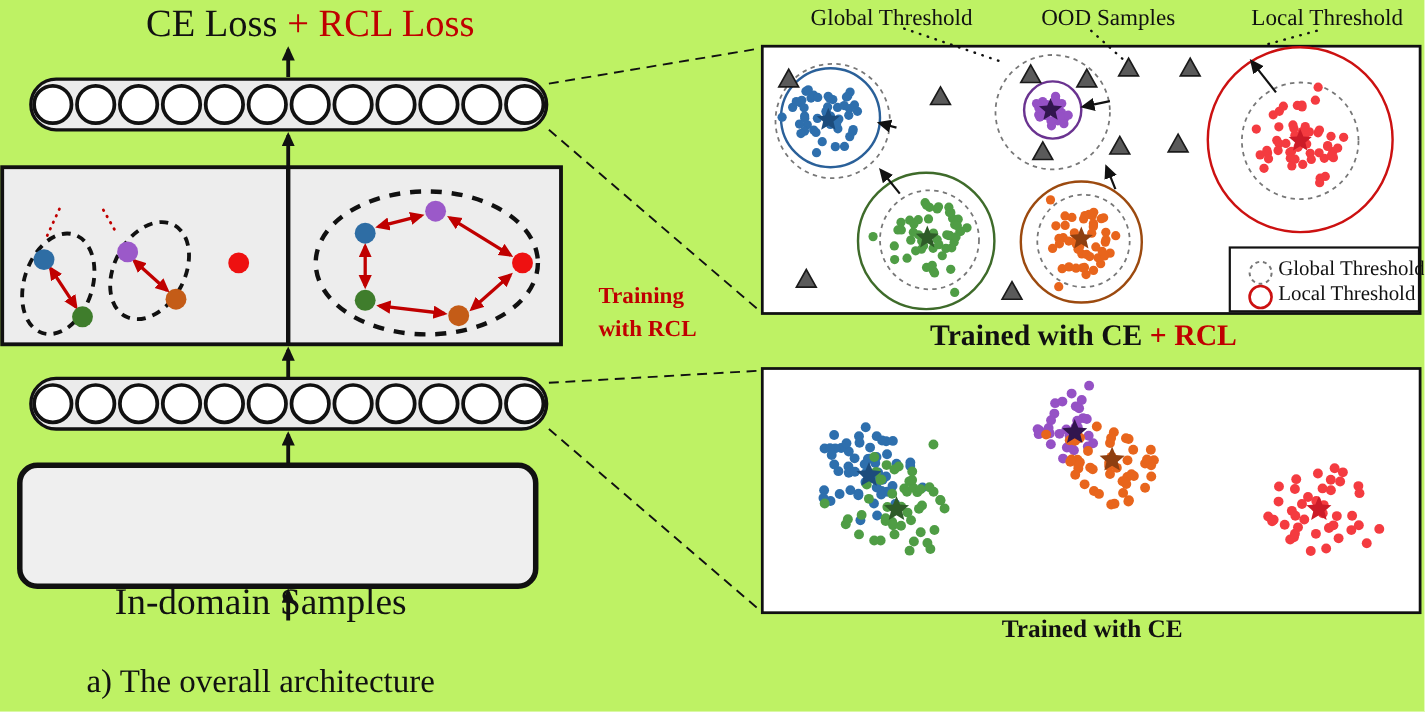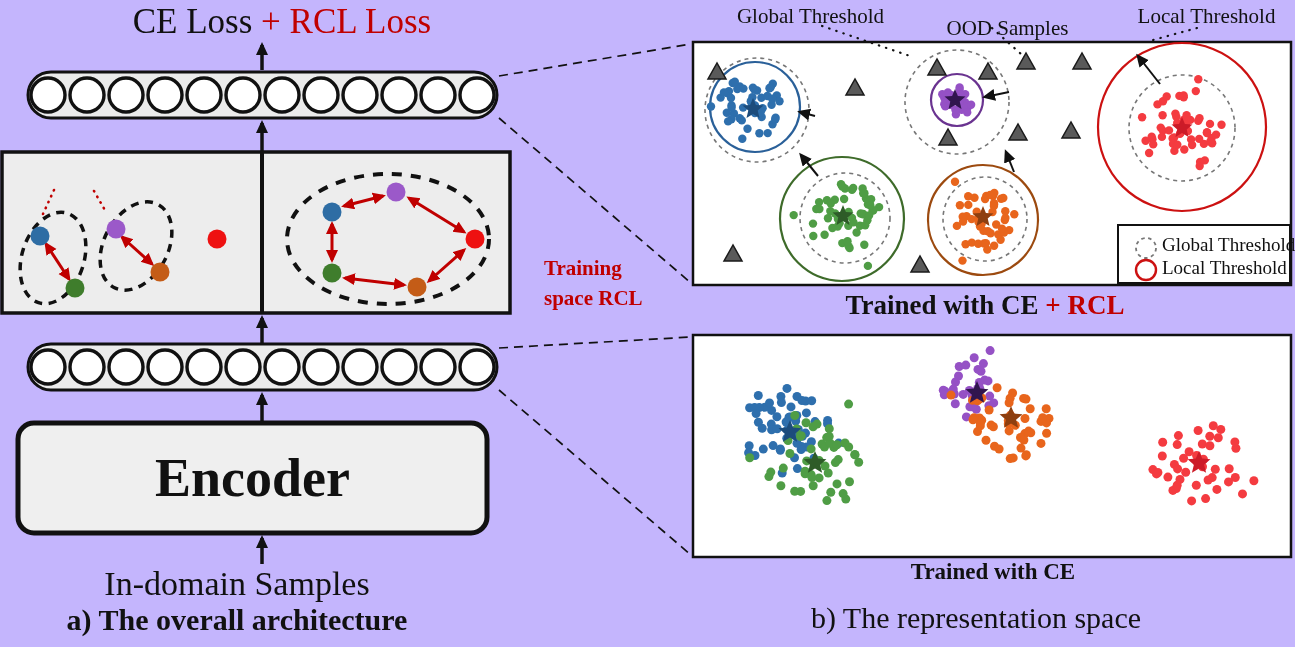--- a/index.html
+++ b/index.html
@@ -1,29 +1,29 @@
 <!DOCTYPE html>
 <html><head>
 <meta charset="utf-8">
 <style>
   html,body{margin:0;padding:0;background:#fff;}
-  #page{position:relative;width:1295px;height:647px;background:#c4b5fd;overflow:hidden;
+  #page{position:relative;width:1295px;height:647px;background:#bef264;overflow:hidden;
         font-family:"Liberation Serif",serif;color:#111;}
   #fig{position:absolute;left:0;top:0;width:1295px;height:647px;}
   .txt{position:absolute;white-space:nowrap;}
   .ctr{text-align:center;}
   .red{color:#c00000;}
   #loss-title{left:82px;top:2px;width:400px;font-size:35px;}
   #confused-label{left:13px;top:156px;font-size:19px;font-weight:bold;color:#c00000;}
   #training-rcl{left:544px;top:253px;font-size:21px;font-weight:bold;color:#c00000;line-height:1.45;}
   #encoder-box-text{left:18px;top:423px;width:469px;height:110px;display:flex;align-items:center;justify-content:center;font-size:54px;font-weight:bold;}
-  #in-domain{left:37px;top:565px;width:400px;font-size:34px;}
-  #caption-a{left:37px;top:603px;width:400px;font-size:30px;font-weight:bold;}
+  #in-domain{left:37px;top:529px;width:400px;font-size:34px;}
+  #caption-a{left:37px;top:603px;width:400px;font-size:30px;}
   #label-global{left:718px;top:4px;width:185px;font-size:21px;}
-  #label-ood{left:915px;top:16px;width:185px;font-size:21px;}
+  #label-ood{left:915px;top:4px;width:185px;font-size:21px;}
   #label-local{left:1114px;top:4px;width:185px;font-size:21px;}
   #legend-global{left:1162px;top:234px;font-size:19px;}
   #legend-local{left:1162px;top:257px;font-size:19px;}
   #caption-top{left:785px;top:290px;width:400px;font-size:27px;font-weight:bold;}
   #caption-bottom{left:793px;top:559px;width:400px;font-size:23px;font-weight:bold;}
   #caption-b{left:776px;top:601px;width:400px;font-size:30px;}
 </style>
 </head>
 <body>
 
@@ -634,34 +634,32 @@
         <path d="M1011.0,406.0L1014.2,413.6L1022.4,414.3L1016.1,419.7L1018.1,427.7L1011.0,423.4L1003.9,427.7L1005.9,419.7L999.6,414.3L1007.8,413.6Z" fill="#8e3f10"></path>
         <path d="M1199.0,451.0L1202.2,458.6L1210.4,459.3L1204.1,464.7L1206.1,472.7L1199.0,468.4L1191.9,472.7L1193.9,464.7L1187.6,459.3L1195.8,458.6Z" fill="#cc1b28"></path>
       </g>
     </svg>
 
   <div id="loss-title" class="txt ctr"><span>CE Loss </span><span class="red">+ RCL Loss</span></div>
 
 
   <div id="training-rcl" class="txt">
     <div>Training</div>
-    <div>space RCL</div>
+    <div>with RCL</div>
   </div>
 
-  <div id="encoder-box-text" class="txt">Encoder</div>
 
   <div id="in-domain" class="txt ctr">In-domain Samples</div>
 
   <div id="caption-a" class="txt ctr">a) The overall architecture</div>
 
   <div id="label-global" class="txt ctr">Global Threshold</div>
   <div id="label-ood" class="txt ctr">OOD Samples</div>
   <div id="label-local" class="txt ctr">Local Threshold</div>
 
   <div id="legend-global" class="txt">Global Threshold</div>
   <div id="legend-local" class="txt">Local Threshold</div>
 
   <div id="caption-top" class="txt ctr"><span>Trained with CE </span><span class="red">+ RCL</span></div>
 
   <div id="caption-bottom" class="txt ctr">Trained with CE</div>
 
-  <div id="caption-b" class="txt ctr">b) The representation space</div>
 </div>
 
 </body></html>

